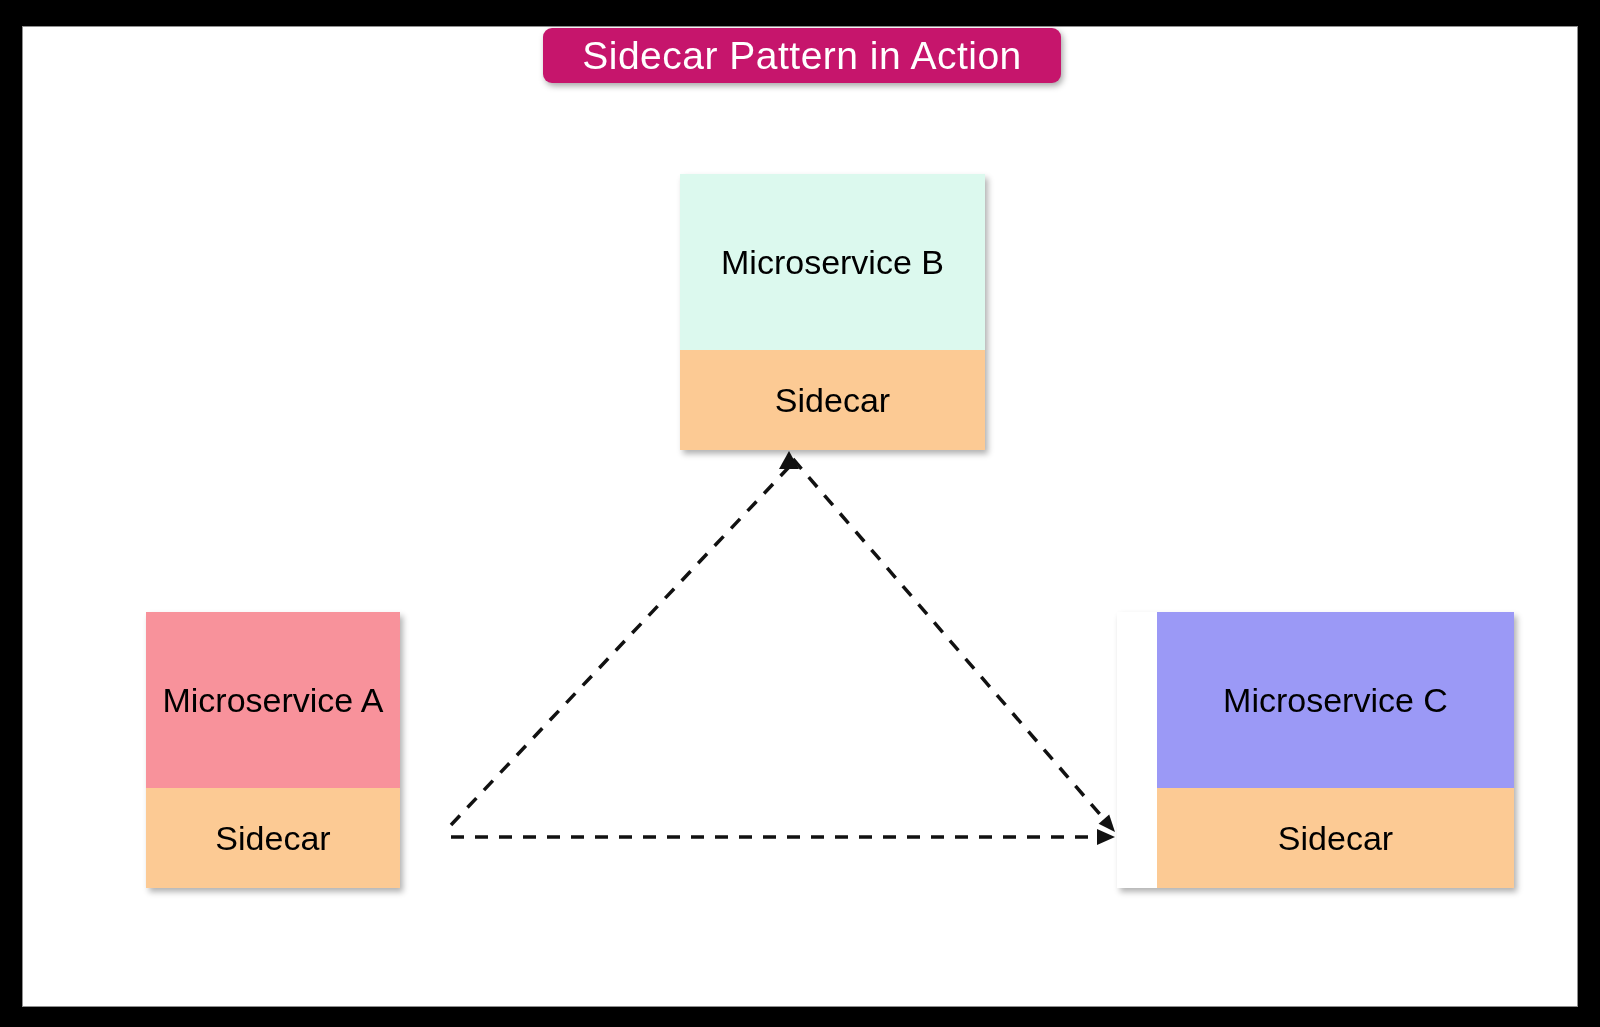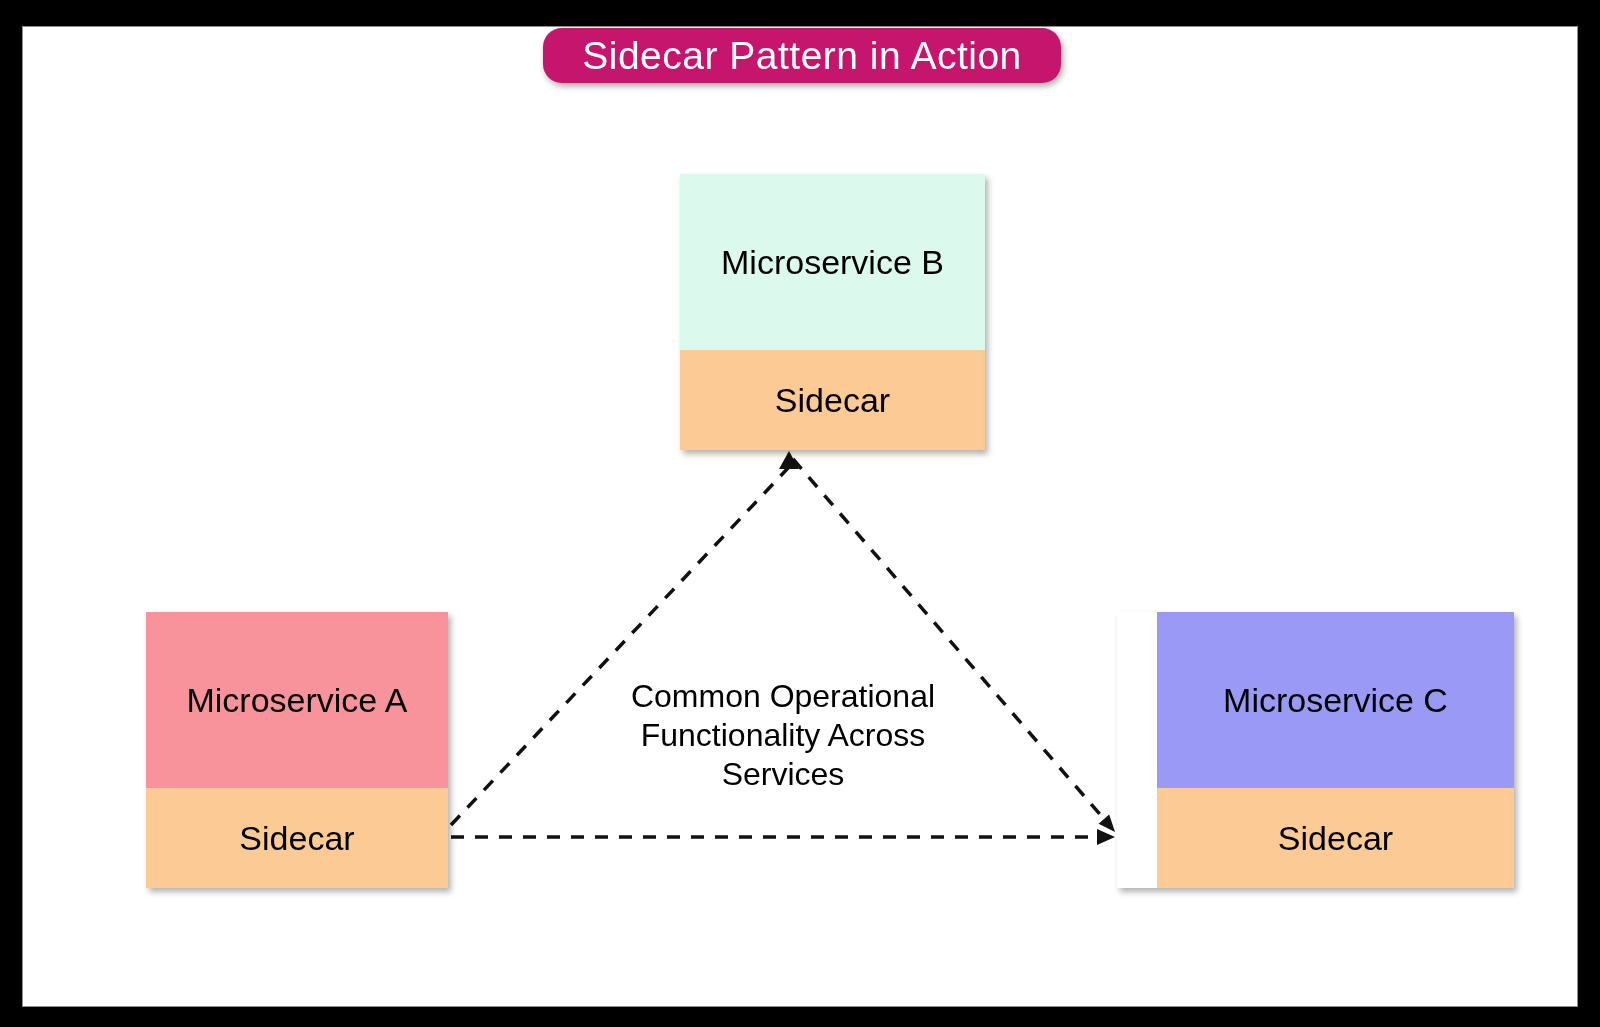--- a/index.html
+++ b/index.html
@@ -49,21 +49,21 @@
   .node .sidecar {
     display: flex;
     align-items: center;
     justify-content: center;
     font-size: 34px;
     color: #000000;
   }
   .node-b { left: 657px; top: 147px; width: 305px; }
   .node-b .service { height: 176px; }
   .node-b .sidecar { height: 100px; }
-  .node-a { left: 123px; top: 585px; width: 302px; }
+  .node-a { left: 123px; top: 585px; width: 254px; }
   .node-a .service { height: 176px; }
   .node-a .sidecar { height: 100px; }
   .node-c { left: 1094px; top: 585px; width: 357px; padding-left: 40px; }
   .node-c .service { height: 176px; }
   .node-c .sidecar { height: 100px; }
   .edges-svg {
     position: absolute;
     left: 0;
     top: 0;
     width: 1556px;
@@ -86,21 +86,21 @@
     line-height: 39px;
     color: #000000;
   }
 </style>
 </head>
 <body>
 
 <div class="page">
   <div class="canvas">
 
-    <div class="title-badge" style="background-color: rgb(198, 21, 108); color: rgb(255, 255, 255); border-radius: 19px;">
+    <div class="title-badge" style="background-color: rgb(198, 21, 108); color: rgb(255, 255, 255);">
       <span>Sidecar Pattern in Action</span>
     </div>
 
     <svg class="edges-svg" viewBox="0 0 1556 979">
       <path d="M 428 798 L 766 440" style="stroke: rgb(17, 17, 17);"></path>
       <polygon points="766,424 756,442 776,442" style="fill: rgb(17, 17, 17);"></polygon>
 
       <path d="M 770 432 L 1081 792" style="stroke: rgb(17, 17, 17);"></path>
       <polygon points="1092,805 1075.6,796.7 1086.2,787.6" style="fill: rgb(17, 17, 17);"></polygon>
 
@@ -128,16 +128,15 @@
 
     <div class="node node-c">
       <div class="service" style="background-color: rgb(155, 153, 246);">
         <span>Microservice C</span>
       </div>
       <div class="sidecar" style="background-color: rgb(252, 202, 148);">
         <span>Sidecar</span>
       </div>
     </div>
 
-    <div class="center-annotation">Common Operational Functionality Across Services</div>
 
   </div>
 </div>
 
 </body></html>

